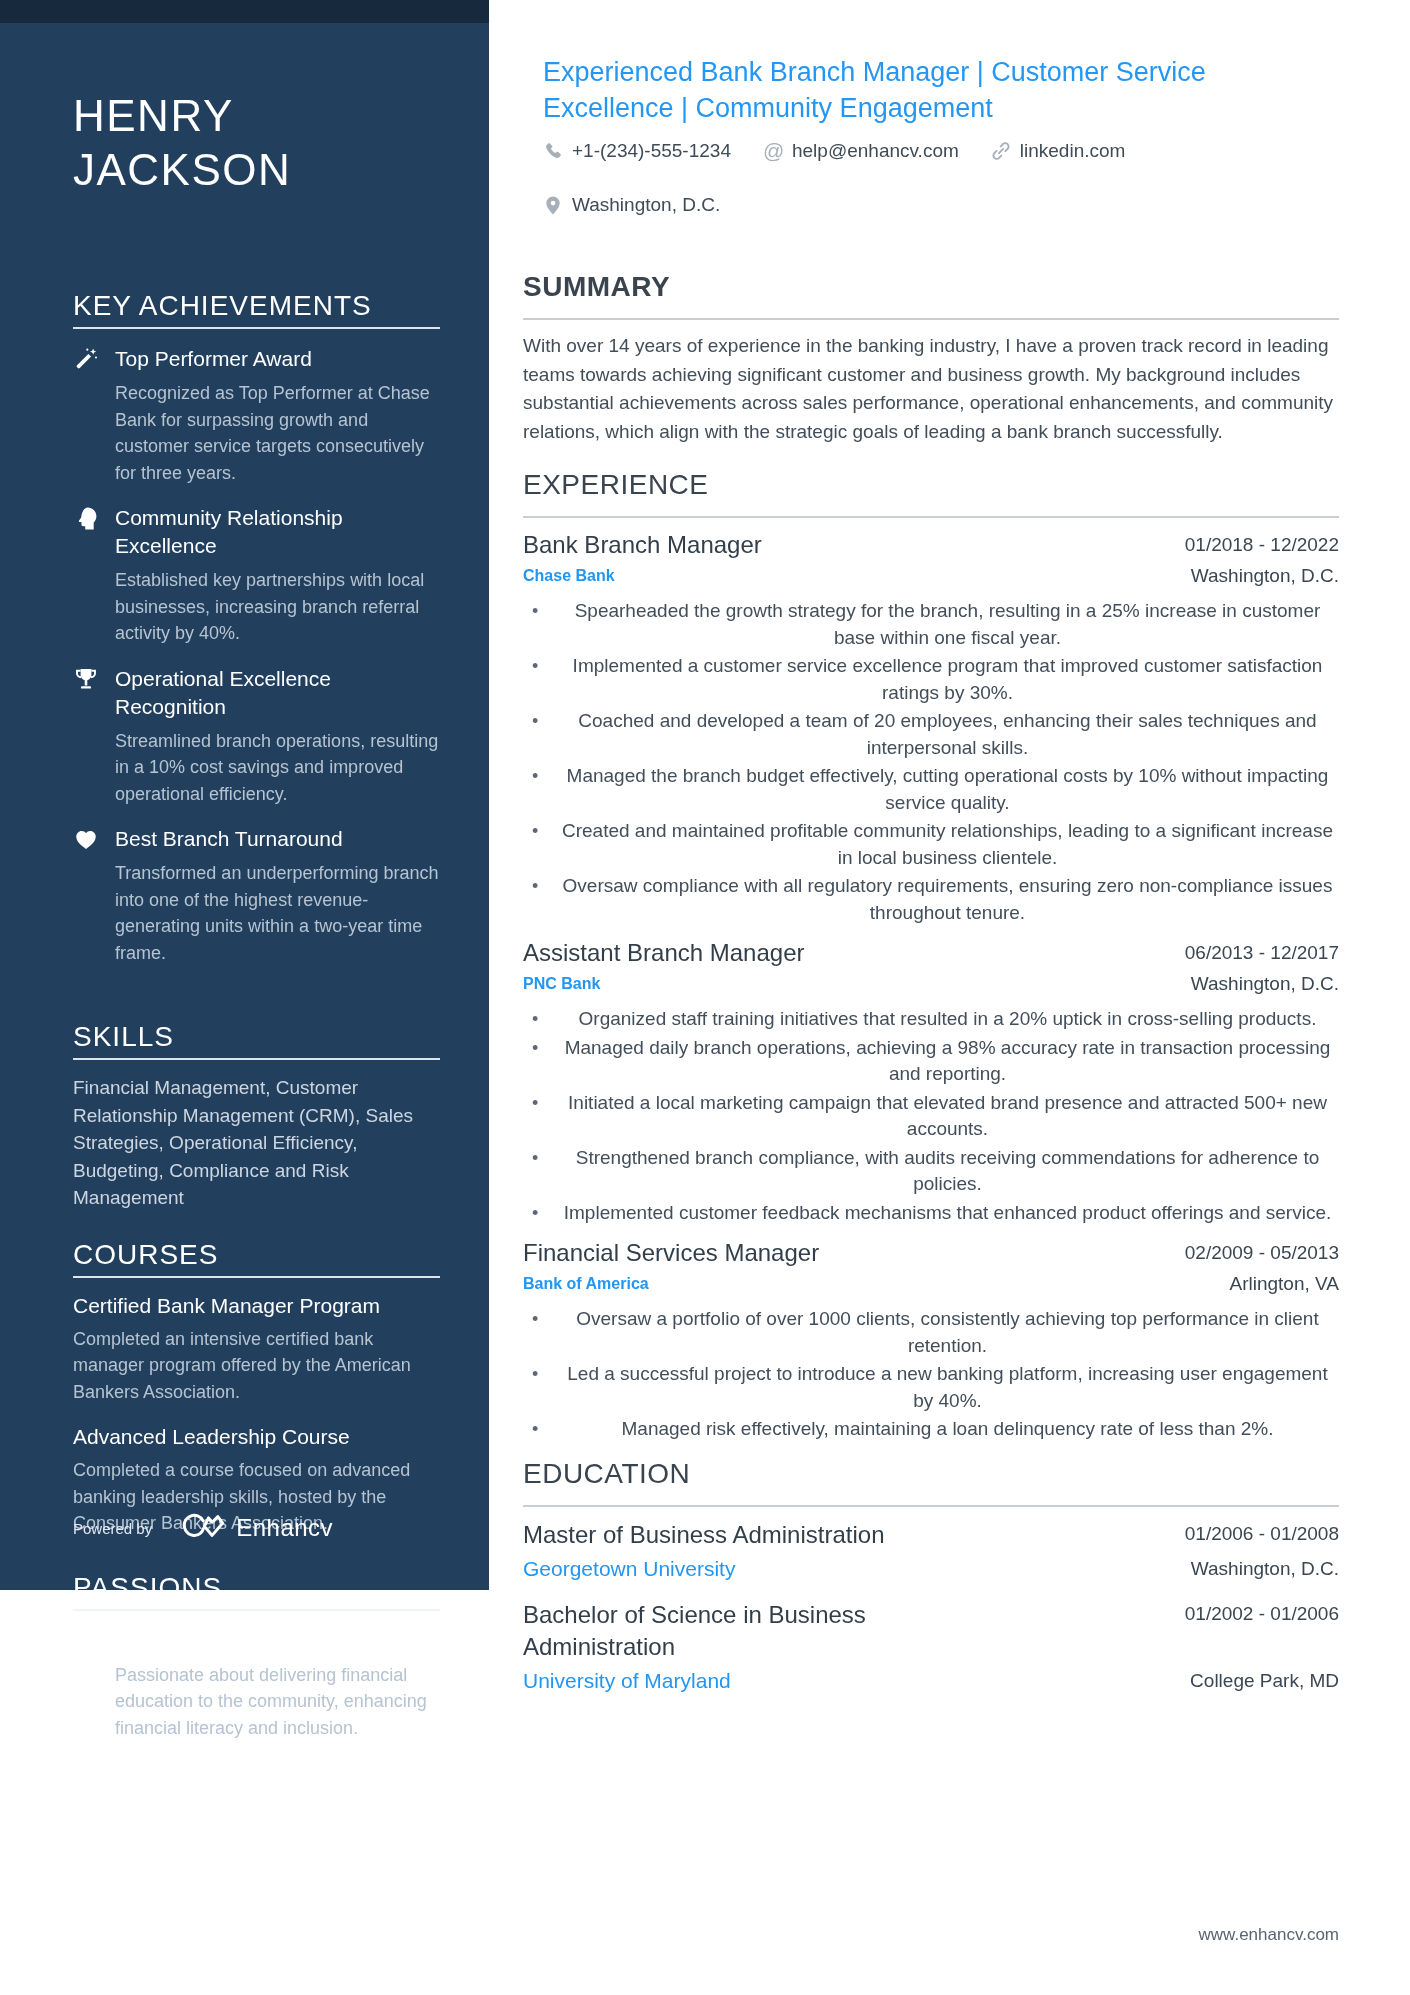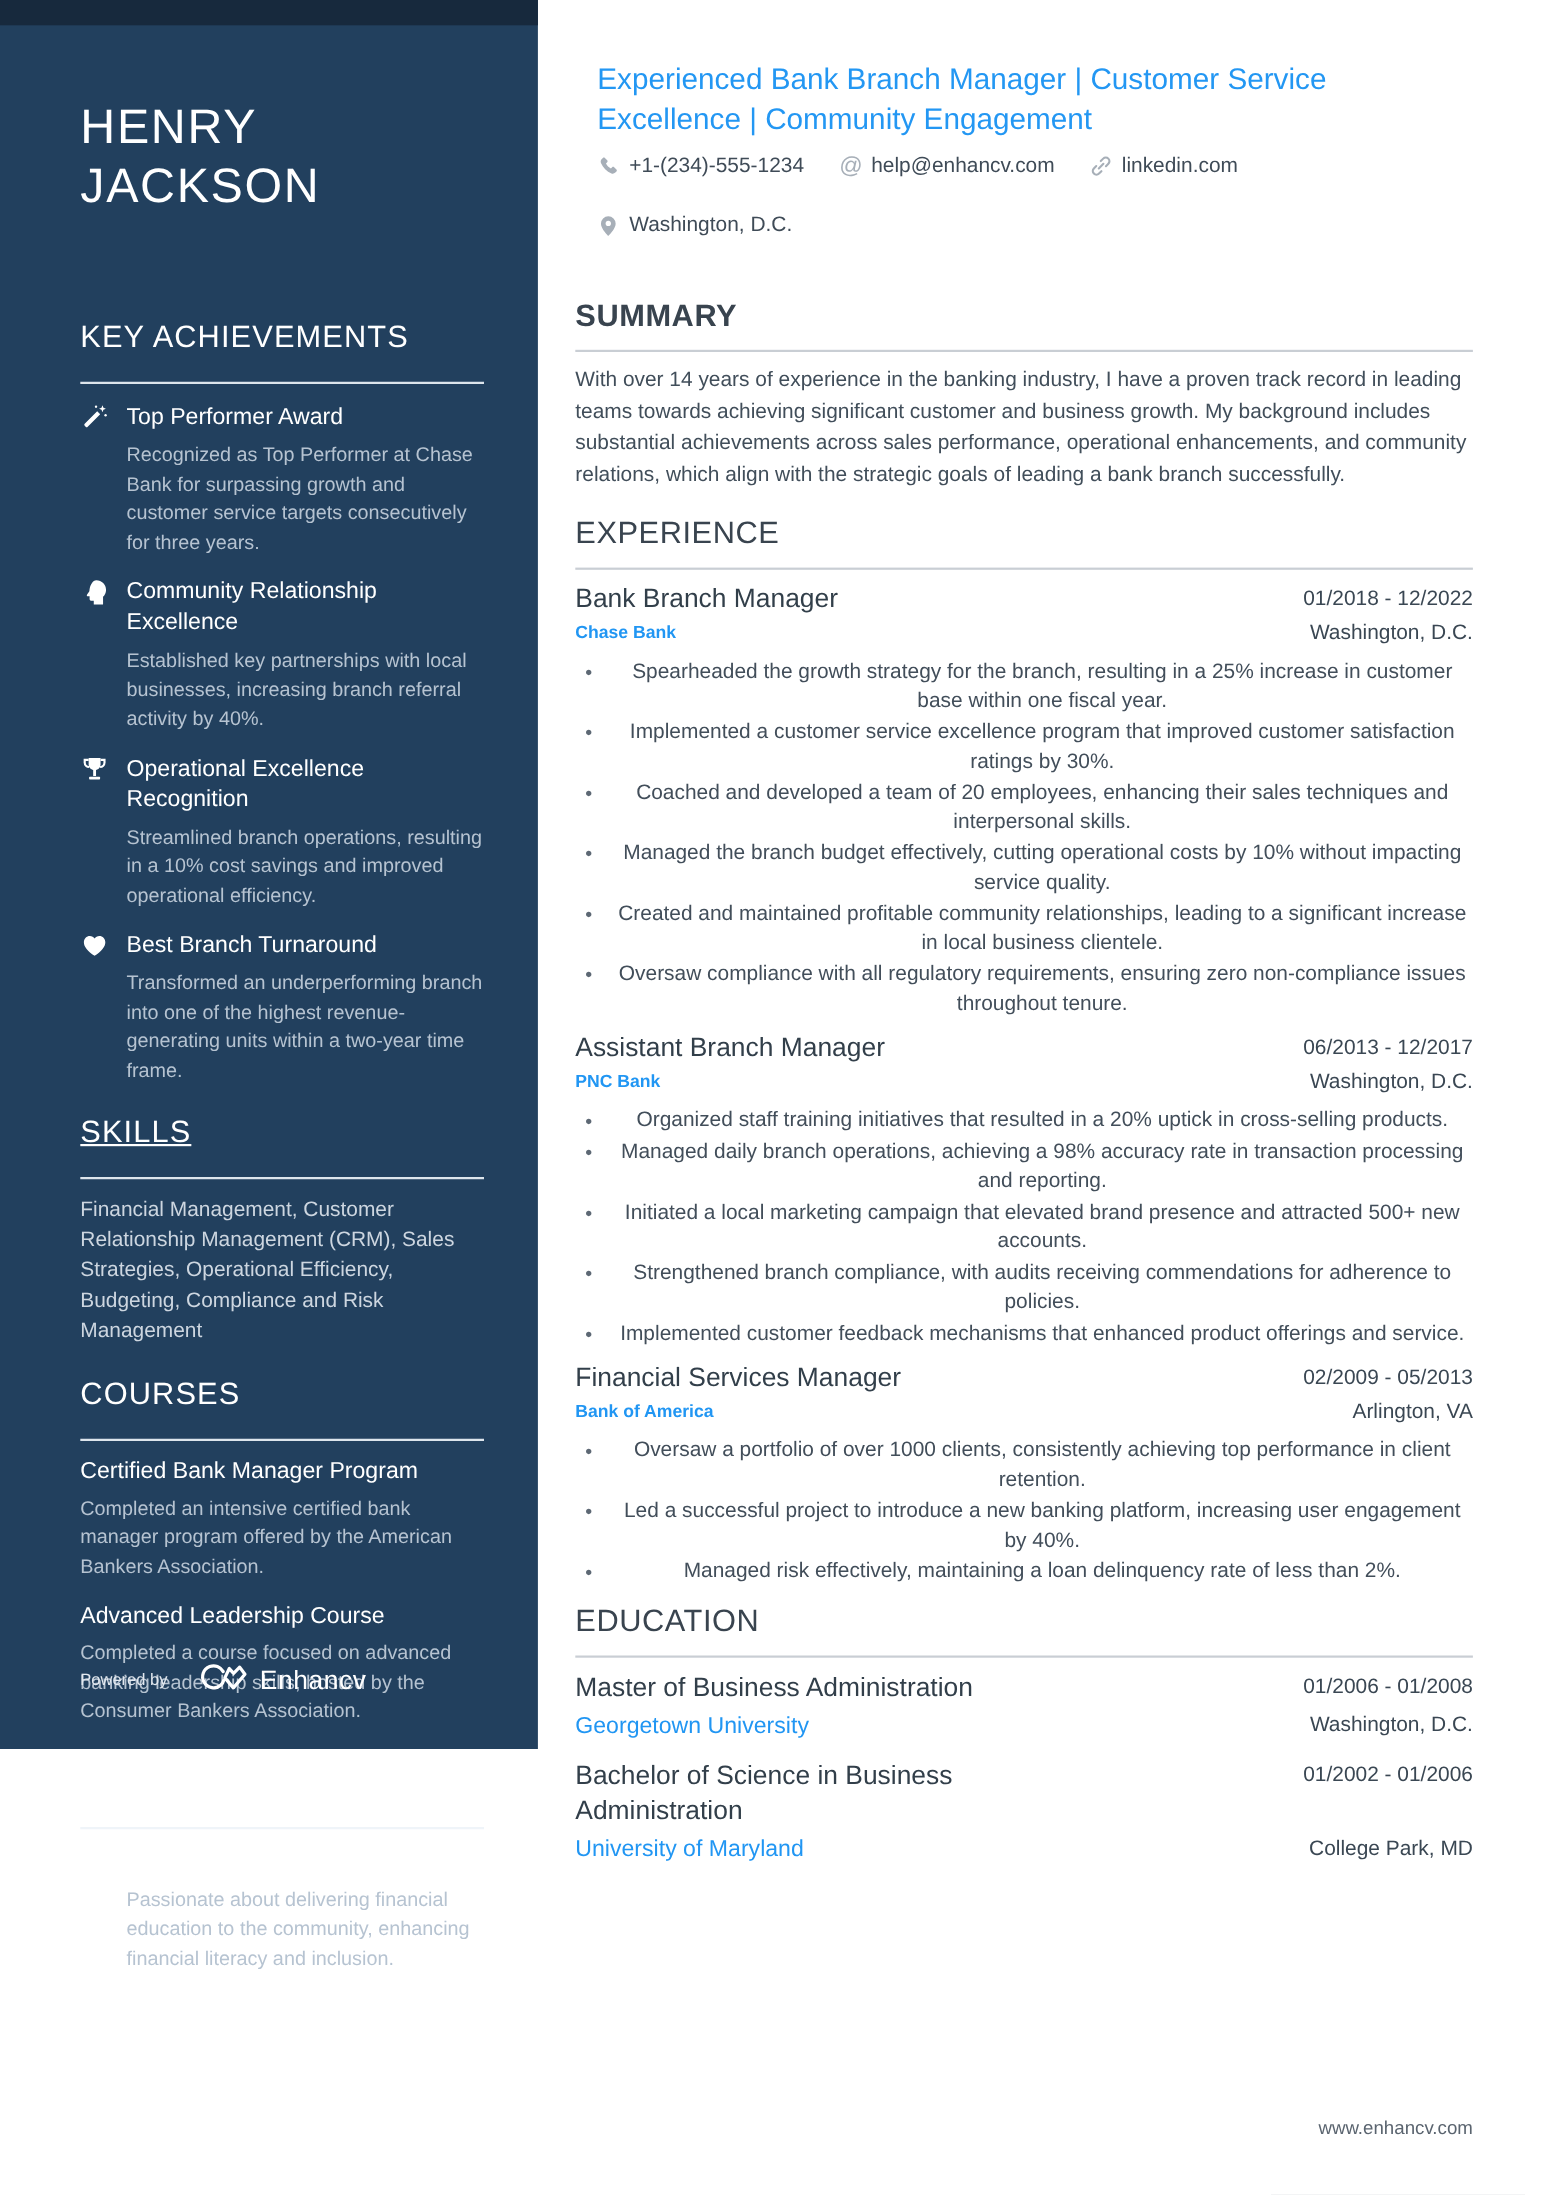--- a/index.html
+++ b/index.html
@@ -9,24 +9,24 @@
   }
   
   .topbar{position:absolute;left:0;top:0;width:489px;height:23px;background:#17293d;z-index:3;}
   .sidebar{
     position:absolute;left:0;top:0;width:489px;height:1590px;background:#22405e;
     box-sizing:border-box;padding:55px 49px 0 73px;z-index:2;color:#fff;
   }
   .name{font-size:44px;line-height:54px;font-weight:500;letter-spacing:1.5px;color:#ffffff;max-width:310px;margin-top:34px;}
   .side-h2{
     font-size:28px;line-height:34px;font-weight:400;letter-spacing:1px;color:#ffffff;
-    border-bottom:2px solid rgba(238,243,248,.92);padding-bottom:24px;margin:0;
+    border-bottom:2px solid rgba(238,243,248,.92);padding-bottom:4px;margin:0;
   }
   .h2-achievements{margin-top:92px;}
-  .h2-skills{margin-top:26px;text-decoration:underline;}
+  .h2-skills{margin-top:54px;}
   .h2-courses{margin-top:26px;}
   .h2-passions{margin-top:34px;}
   .ach-item{display:grid;grid-template-columns:42px 1fr;margin-top:16px;}
   .ach-item + .ach-item{margin-top:18px;}
   .ach-icon{width:26px;height:26px;margin-top:1px;}
   .ach-title{font-size:21px;line-height:28px;font-weight:500;color:#ffffff;}
   .ach-desc{font-size:18px;line-height:26.5px;color:#b6c3d1;margin-top:7px;}
   .skills-text{font-size:19px;line-height:27.5px;color:#cdd6e0;margin-top:14px;}
   .course{margin-top:14px;}
   .course + .course{margin-top:18px;}

